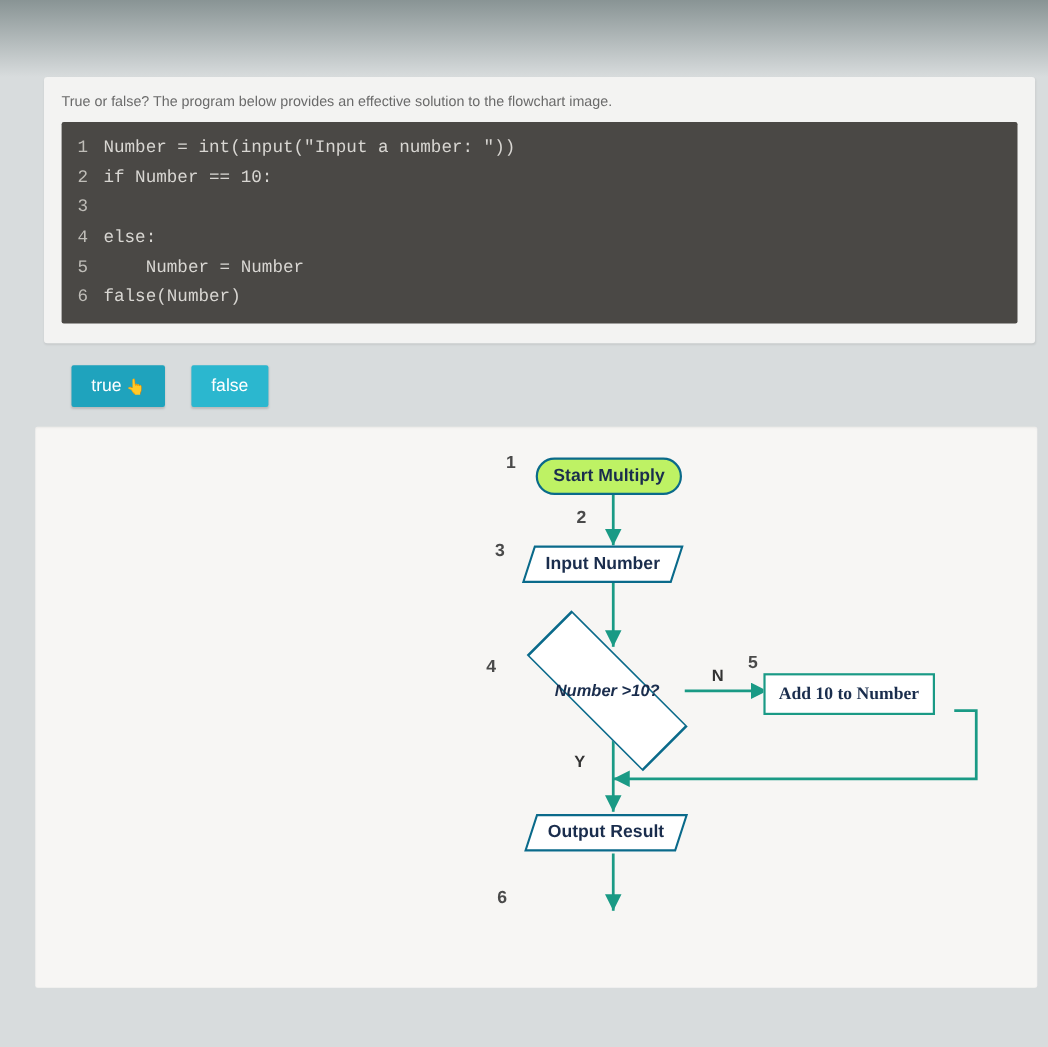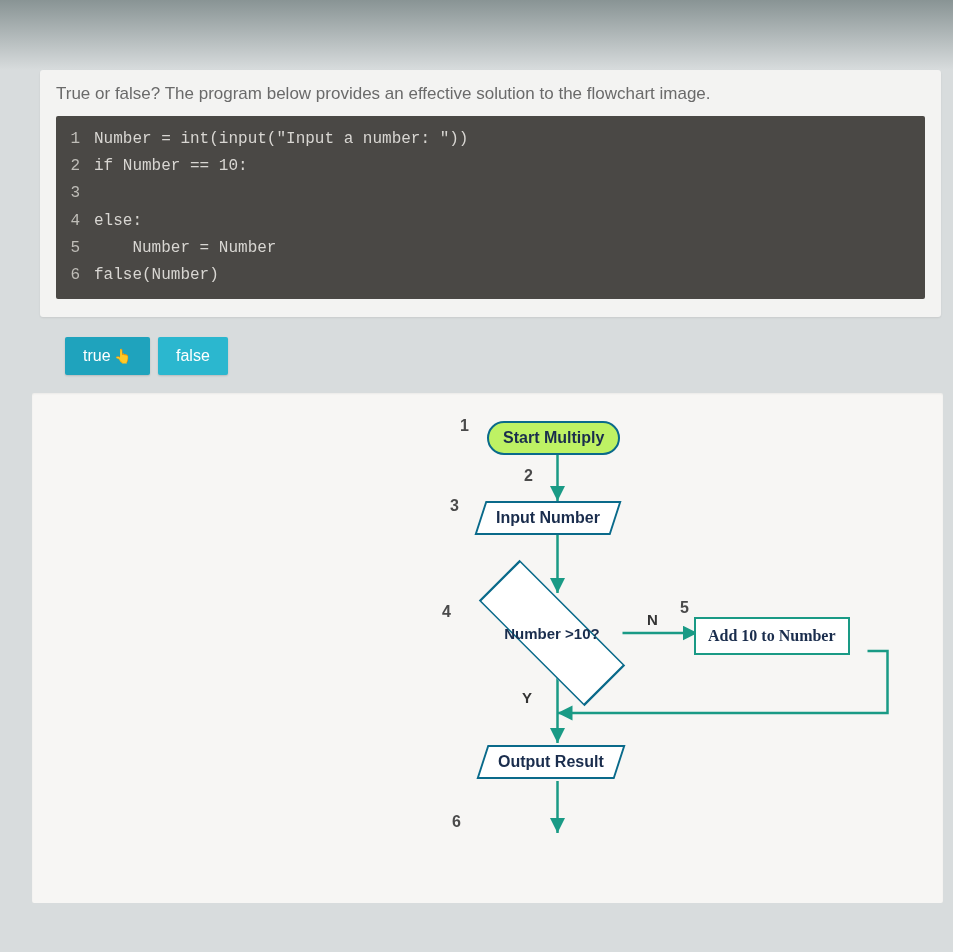--- a/index.html
+++ b/index.html
@@ -19,21 +19,21 @@
   }
   .card {
     background: #f3f3f2;
     margin: 70px 12px 0 40px;
     border-radius: 3px;
     padding: 14px 16px 18px 16px;
     box-shadow: 0 1px 2px rgba(0,0,0,0.08);
   }
   .question {
     color: #6a6a6a;
-    font-size: 17px;
+    font-size: 13px;
     margin-bottom: 12px;
   }
   .codeblock {
     background: #4a4845;
     color: #d8d6d2;
     font-family: "Courier New", monospace;
     font-size: 16px;
     border-radius: 2px;
     padding: 10px 8px;
   }
@@ -43,21 +43,21 @@
     color: #bfbdb8;
     text-align: right;
     padding-right: 14px;
     flex-shrink: 0;
   }
   .code { white-space: pre; }
 
   .btnbar {
     margin: 20px 0 0 28px;
     display: flex;
-    gap: 8px;
+    gap: 24px;
     padding-left: 37px;
   }
   .btn {
     background: #1fa3bd;
     color: #fff;
     border: none;
     padding: 10px 18px;
     font-size: 16px;
     border-radius: 2px;
     cursor: pointer;
@@ -192,21 +192,21 @@
   <div class="yn" style="left:490px; top:296px;">Y</div>
 
   <div class="fc terminator" style="left:455px; top:28px;">
     <span>Start Multiply</span>
   </div>
 
   <div class="fc parallelogram" style="left:448px; top:108px;">
     <span>Input Number</span>
   </div>
 
-  <div class="fc diamond" style="left:455px; top:200px;">
+  <div class="fc diamond" style="left:455px; top:200px;font-style:italic;">
     <div class="diamond-shape"></div>
     <div class="diamond-text">Number &gt;10?</div>
   </div>
 
   <div class="fc rect" style="left:662px; top:224px;">
     <span>Add 10 to Number</span>
   </div>
 
   <div class="fc parallelogram" style="left:450px; top:352px;">
     <span>Output Result</span>

